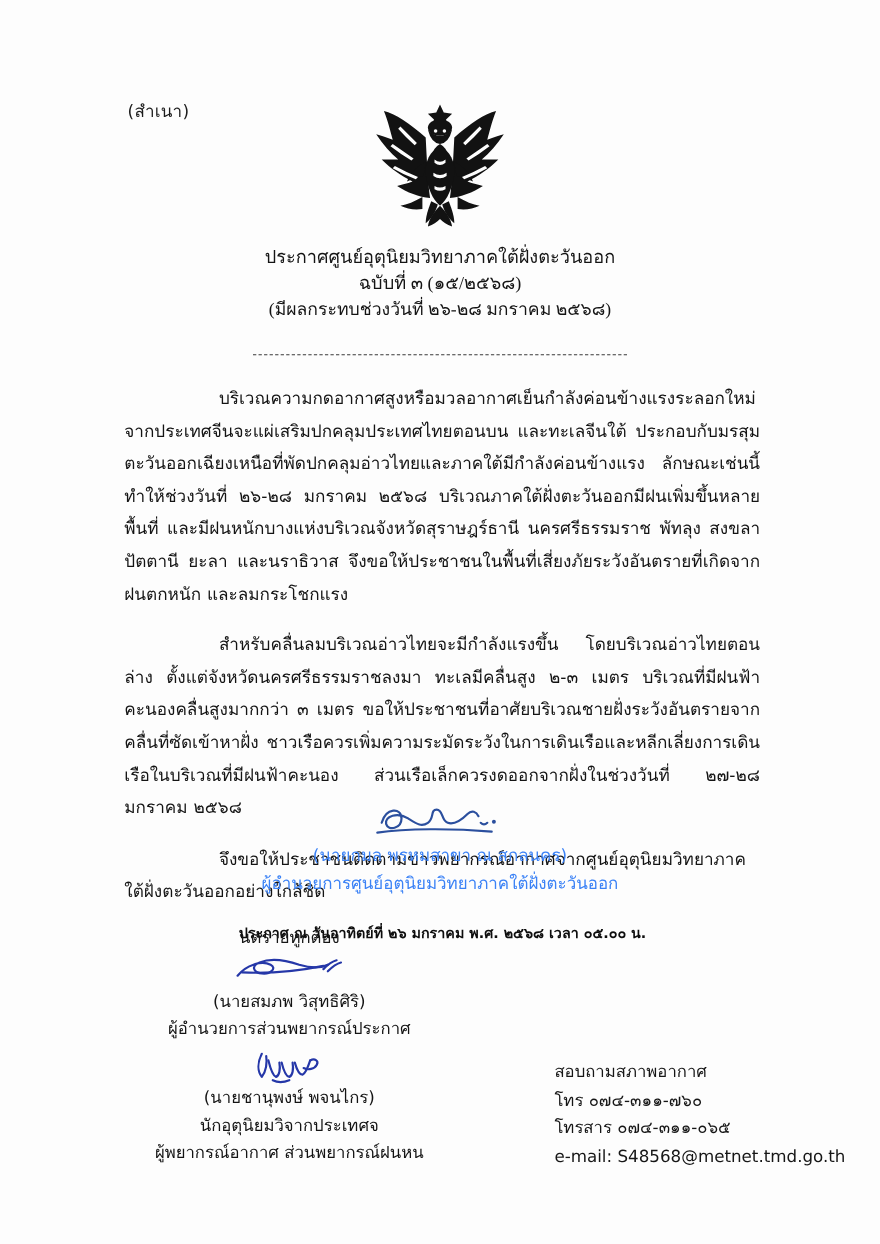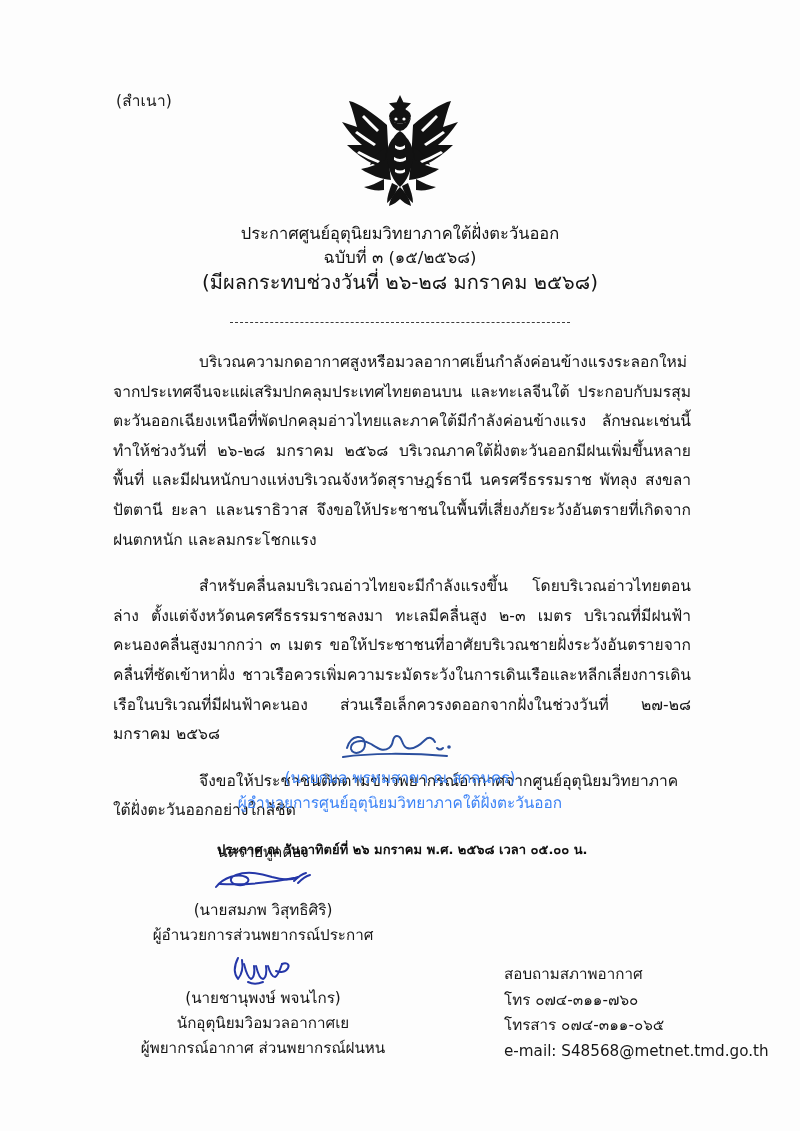--- a/index.html
+++ b/index.html
@@ -53,23 +53,24 @@
     left: 0;
     right: 0;
     top: 222px;
     text-align: center;
   }
   .header .h-line {
     font-size: 16.5px;
     line-height: 24px;
     color: #141414;
     white-space: nowrap;
+    font-family: Liberation Serif, serif;
   }
   .header .h-line.sub {
-    font-size: 20px;
+    font-size: 16px;
   }
 
   .divider {
     position: absolute;
     left: 50%;
     top: 322px;
     transform: translateX(-50%);
     width: 340px;
     border-top: 1px dashed #3a3a3a;
     height: 0;
@@ -286,21 +287,21 @@
           <path d="M30 6 C26 14 26 22 30 27 C34 22 35 14 34 8"></path>
           <path d="M36 12 C38 20 40 26 43 27 C46 26 47 20 46 14"></path>
           <path d="M48 14 C50 22 52 27 55 27 C58 26 59 20 58 14"></path>
           <path d="M60 14 C62 21 64 25 67 25 C70 24 72 18 74 12"></path>
           <path d="M74 12 C78 10 82 12 80 16 C78 20 72 21 68 19"></path>
           <path d="M40 30 C44 32 50 32 55 30"></path>
         </g>
       </svg>
     </div>
     <div class="sig-line">(นายชานุพงษ์ พจนไกร)</div>
-    <div class="sig-line">นักอุตุนิยมวิอมวลอากาศเย</div>
+    <div class="sig-line">นักอุตุนิยมวิจากประเทศจ</div>
     <div class="sig-line">ผู้พยากรณ์อากาศ ส่วนพยากรณ์ฝนหน</div>
   </div>
 
   <div class="contact">
     <div>สอบถามสภาพอากาศ</div>
     <div>โทร ๐๗๔-๓๑๑-๗๖๐</div>
     <div>โทรสาร ๐๗๔-๓๑๑-๐๖๕</div>
     <div>e-mail: S48568@metnet.tmd.go.th</div>
   </div>
 

